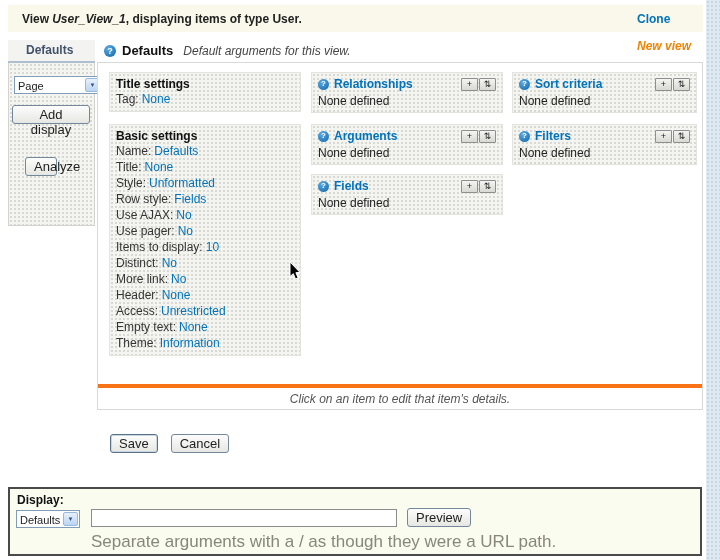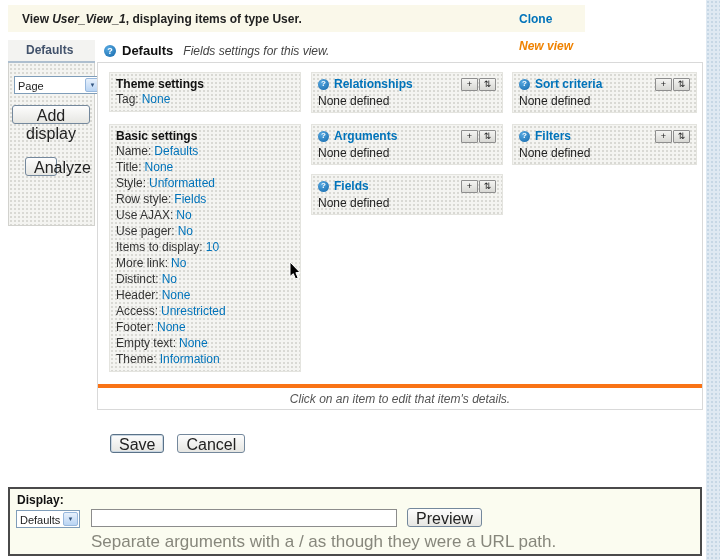--- a/index.html
+++ b/index.html
@@ -6,21 +6,21 @@
   body{font-family:"Liberation Sans","DejaVu Sans",sans-serif;font-size:12px;color:#222;}
   .screen{position:relative;width:720px;height:560px;background:#fff;overflow:hidden;}
 
   
   .side-strip{position:absolute;left:706px;top:0;width:14px;height:560px;
     background-color:#dfe9f2;
     background-image:radial-gradient(#c6d7e5 0.8px,transparent 0.9px);
     background-size:4px 4px;}
 
   
-  .topbar{position:absolute;left:8px;top:5px;width:577px;height:27px;background:#faf8ea;
+  .topbar{position:absolute;left:8px;top:5px;width:695px;height:27px;background:#faf8ea;
     display:flex;align-items:center;justify-content:space-between;
     padding:0 12px 0 14px;box-sizing:border-box;font-weight:bold;}
   .topbar-title{white-space:nowrap;}
   .vname{font-style:italic;margin-left:3px;}
   .topbar-links{display:flex;gap:13px;flex-direction:column;}
   .toplink{color:#0073ba;text-decoration:none;cursor:pointer;}
   .toplink.newview{color:#ef8200;font-style:italic;}
 
   
   .sidebar{position:absolute;left:8px;top:40px;width:87px;}
@@ -35,21 +35,21 @@
 
   
   .xpselect{position:relative;background:#fff;border:1px solid #7f9db9;height:18px;
     line-height:16px;font-size:11px;padding:1px 18px 0 3px;box-sizing:border-box;cursor:pointer;}
   .xpselect .sel-chev{position:absolute;right:1px;top:1px;bottom:1px;width:15px;
     background:linear-gradient(#e8f1fc,#b9d4f3);border:1px solid #98b8dd;border-radius:2px;
     display:flex;align-items:center;justify-content:center;font-size:6px;color:#33557f;box-sizing:border-box;}
   .sidebar .xpselect{width:88px;margin-left:5px;}
 
   
-  .btn{font-family:inherit;font-size:16px;color:#222;cursor:pointer;
+  .btn{font-family:inherit;font-size:13px;color:#222;cursor:pointer;
     border:1px solid #74889c;border-radius:3px;
     background:linear-gradient(#fdfdfd,#e6e6e2);padding:1px 8px 4px;height:19px;}
   .btn-add{display:block;width:78px;margin:11px 0 0 3px;}
   .btn-analyze{display:block;width:32px;margin:33px 0 0 16px;}
 
   
   .main-head{position:absolute;left:104px;top:43px;display:flex;align-items:center;}
   .help-icon{display:inline-flex;align-items:center;justify-content:center;
     width:12px;height:12px;border-radius:50%;
     background:radial-gradient(circle at 35% 30%,#56a9e2,#1467a9);color:#fff;
@@ -128,27 +128,27 @@
         <span class="sel-chev">▼</span>
       </div>
       <button class="btn btn-add">Add display</button>
       <button class="btn btn-analyze">Analyze</button>
     </div>
   </div>
 
   <div class="main-head">
     <span class="help-icon">?</span>
     <span class="hd-title">Defaults</span>
-    <span class="hd-desc">Fields settings for this view.</span>
+    <span class="hd-desc">Default arguments for this view.</span>
   </div>
 
   <div class="main-panel">
 
     <div class="vbox dotbg pos-vs">
-      <div class="vbox-title-plain">Theme settings</div>
+      <div class="vbox-title-plain">Title settings</div>
       <div>
 
           <div class="srow"><span class="slbl">Tag:</span><a class="sval">None</a></div>
         </div>
     </div>
 
     <div class="vbox dotbg pos-bs">
       <div class="vbox-title-plain">Basic settings</div>
       <div>
 
@@ -159,29 +159,28 @@
           <div class="srow"><span class="slbl">Style:</span><a class="sval">Unformatted</a></div>
 
           <div class="srow"><span class="slbl">Row style:</span><a class="sval">Fields</a></div>
 
           <div class="srow"><span class="slbl">Use AJAX:</span><a class="sval">No</a></div>
 
           <div class="srow"><span class="slbl">Use pager:</span><a class="sval">No</a></div>
 
           <div class="srow"><span class="slbl">Items to display:</span><a class="sval">10</a></div>
 
+          <div class="srow"><span class="slbl">Distinct:</span><a class="sval">No</a></div>
+
           <div class="srow"><span class="slbl">More link:</span><a class="sval">No</a></div>
 
-          <div class="srow"><span class="slbl">Distinct:</span><a class="sval">No</a></div>
-
           <div class="srow"><span class="slbl">Header:</span><a class="sval">None</a></div>
 
           <div class="srow"><span class="slbl">Access:</span><a class="sval">Unrestricted</a></div>
 
-          <div class="srow"><span class="slbl">Footer:</span><a class="sval">None</a></div>
 
           <div class="srow"><span class="slbl">Empty text:</span><a class="sval">None</a></div>
 
           <div class="srow"><span class="slbl">Theme:</span><a class="sval">Information</a></div>
         </div>
     </div>
 
     <div class="vbox dotbg pos-rel">
       <div class="vbox-head">
         <span class="help-icon">?</span>

